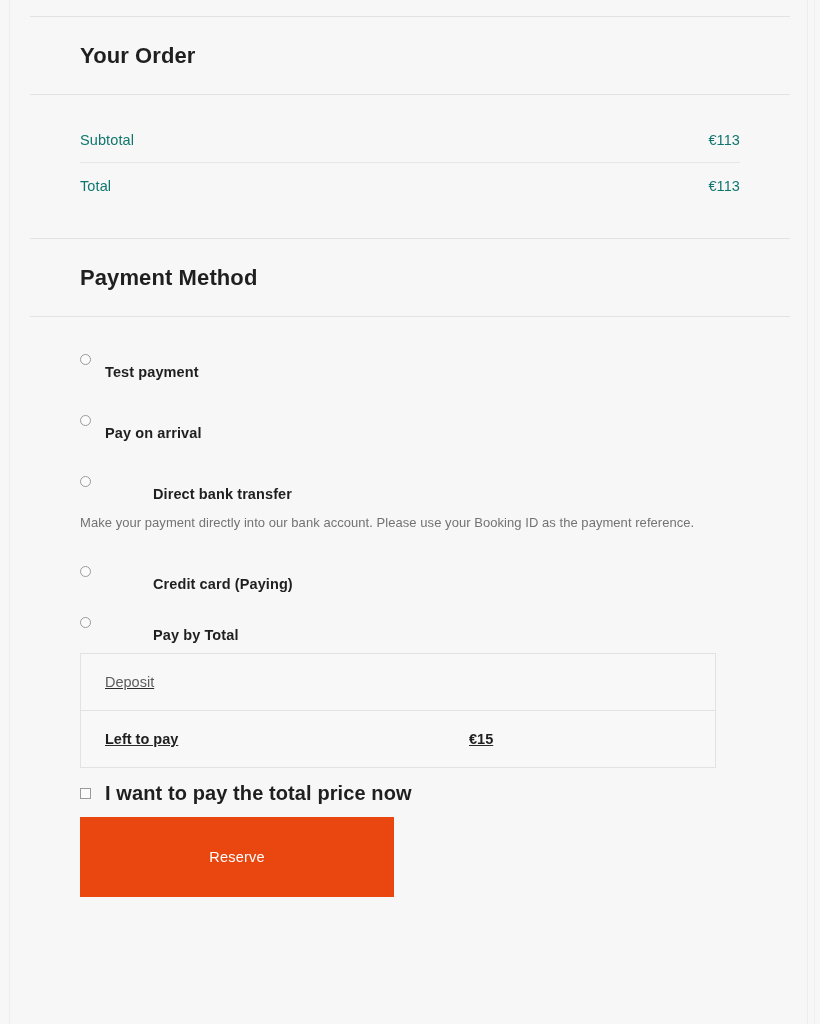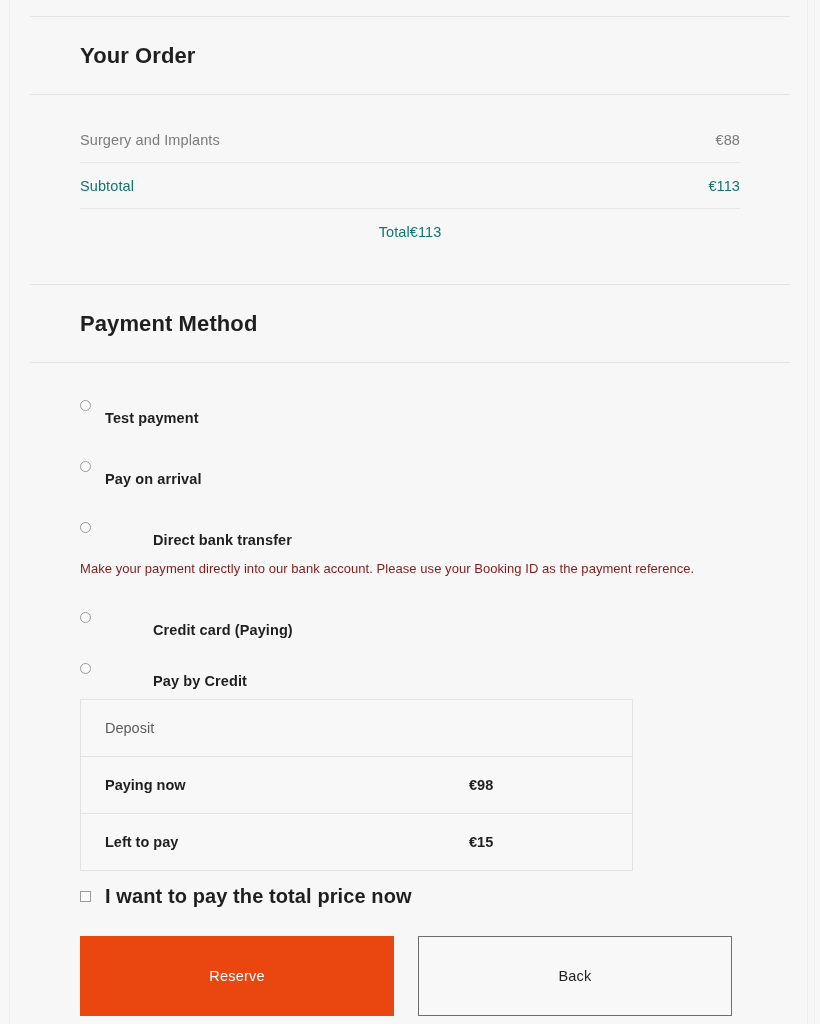--- a/index.html
+++ b/index.html
@@ -76,21 +76,20 @@
   .order-row {
     display: flex;
     align-items: center;
     justify-content: space-between;
     height: 45px;
     border-bottom: 1px solid #e6e6e6;
     font-size: 14.5px;
   }
   .order-row:last-child {
     border-bottom: none;
-    justify-content: center;
   }
   .order-row .label {
     color: #7b7b7b;
     letter-spacing: 0.1px;
   }
   .order-row .price {
     color: #7b7b7b;
     letter-spacing: 0.1px;
   }
   .order-row.strong .label,
@@ -126,32 +125,33 @@
     font-size: 14.5px;
     font-weight: bold;
     color: #1f1f1f;
     letter-spacing: 0.1px;
     margin-top: 25px;
   }
 
   .desc {
     font-size: 13px;
     line-height: 21px;
-    color: #7f1d1d;
+    color: #737373;
     margin: 0 0 18px 0;
     max-width: 620px;
     letter-spacing: 0.05px;
   }
 
   .deposit-table {
     border: 1px solid #e2e2e2;
     border-collapse: collapse;
-    width: 553px;
+    width: 636px;
     background: #f8f8f8;
     margin: 8px 0 0 0;
+    text-decoration: underline;
   }
   .deposit-table tr {
     border-bottom: 1px solid #e2e2e2;
   }
   .deposit-table tr:last-child {
     border-bottom: none;
   }
   .deposit-table td {
     height: 56px;
     padding: 0 24px;
@@ -190,21 +190,21 @@
   }
   .checkbox-label {
     font-size: 20px;
     font-weight: bold;
     color: #1f1f1f;
     letter-spacing: 0.1px;
   }
 
   .actions {
     display: flex;
-    margin-top: 28px;
+    margin-top: 12px;
     padding-bottom: 20px;
   }
   .btn {
     height: 80px;
     display: flex;
     align-items: center;
     justify-content: center;
     font-size: 14.5px;
     box-sizing: border-box;
     cursor: pointer;
@@ -239,24 +239,20 @@
 
     <div class="section-head">
       <h2>Your Order</h2>
     </div>
 
     <div class="hrule"></div>
 
     <div class="order-body">
 
 
-      <div class="order-row">
-        <span class="label">Surgery and Implants</span>
-        <span class="price">€88</span>
-      </div>
 
       <div class="order-row strong">
         <span class="label">Subtotal</span>
         <span class="price">€113</span>
       </div>
 
       <div class="order-row strong">
         <span class="label">Total</span>
         <span class="price">€113</span>
       </div>
@@ -291,45 +287,40 @@
       <p class="desc">Make your payment directly into our bank account. Please use your Booking ID as the payment reference.</p>
 
       <div class="option-row tight">
         <span class="radio"></span>
         <span class="option-label">Credit card (Paying)</span>
       </div>
 
 
       <div class="option-row tight">
         <span class="radio"></span>
-        <span class="option-label">Pay by Credit</span>
+        <span class="option-label">Pay by Total</span>
       </div>
 
       <table class="deposit-table">
         <tbody>
             <tr>
           <td class="head-cell" colspan="2">Deposit</td>
-        </tr>
-        <tr>
-          <td class="row-label">Paying now</td>
-          <td class="row-value">€98</td>
         </tr>
         <tr>
           <td class="row-label">Left to pay</td>
           <td class="row-value">€15</td>
         </tr>
       </tbody>
         </table>
 
       <div class="checkbox-row">
         <span class="checkbox"></span>
         <span class="checkbox-label">I want to pay the total price now</span>
       </div>
 
       <div class="actions">
         <div class="btn btn-primary">Reserve</div>
-        <div class="btn btn-secondary">Back</div>
       </div>
 
     </div>
 
   </div>
 </div>
 
 </body></html>

